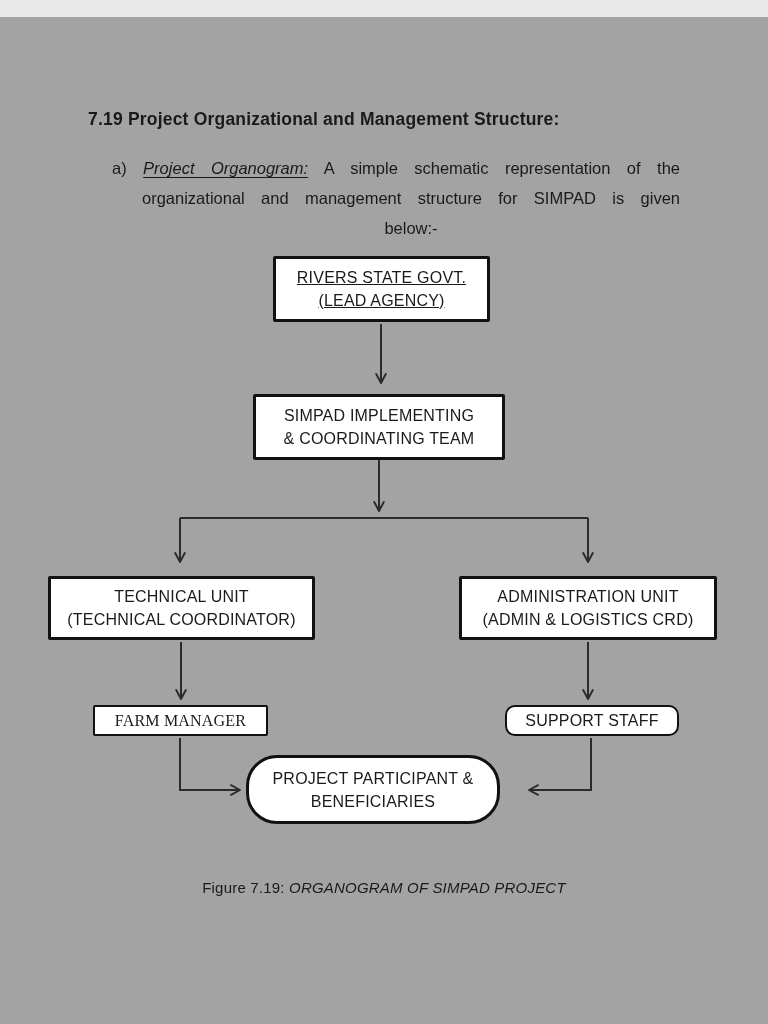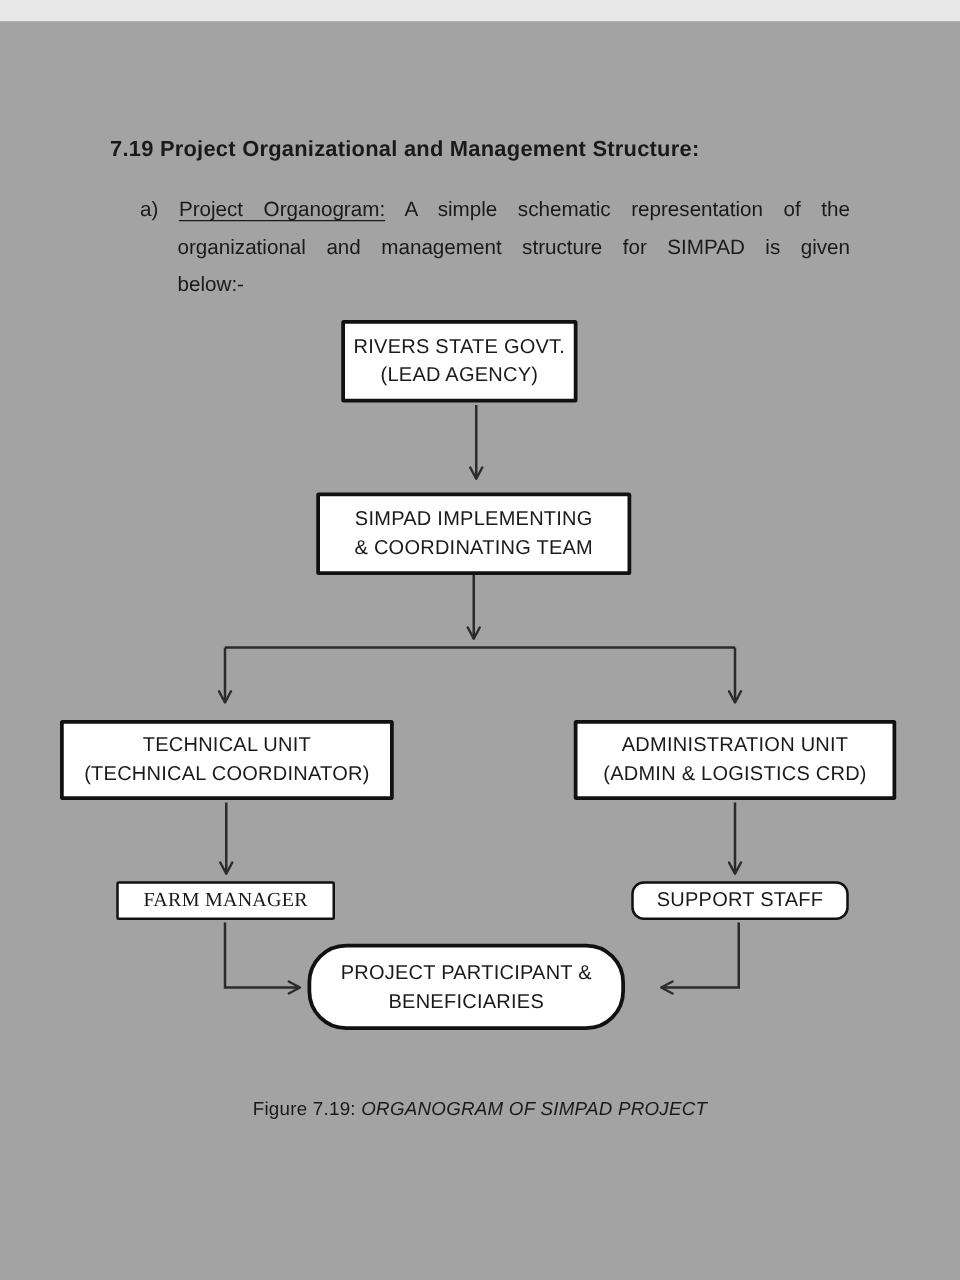--- a/index.html
+++ b/index.html
@@ -35,22 +35,22 @@
     top: 136px;
     width: 568px;
     font-size: 16.5px;
     line-height: 30px;
   }
   .intro .jline {
     text-align: justify;
     text-align-last: justify;
   }
   .intro .indent { padding-left: 30px; box-sizing: border-box; }
-  .intro .lline { text-align: left; }
-  .intro .u { text-decoration: underline; text-underline-offset: 3px; }
+  .intro .lline { text-align: center; }
+  .intro .u { text-decoration: underline; text-underline-offset: 3px; font-style: italic; }
 
   
   .connectors {
     position: absolute;
     left: 0; top: 0;
     width: 768px; height: 1024px;
     pointer-events: none;
   }
   .node {
     position: absolute;
@@ -64,21 +64,21 @@
     justify-content: center;
     text-align: center;
     font-size: 16px;
     font-weight: 500;
     line-height: 23px;
     letter-spacing: 0.2px;
     white-space: nowrap;
   }
   .node.small { border-width: 2.5px; line-height: 20px; }
 
-  #node-lead        { left: 273px; top: 239px; width: 189px; height: 66px; }
+  #node-lead        { left: 273px; top: 239px; width: 217px; height: 66px; text-decoration: underline; }
   #node-team        { left: 253px; top: 377px; width: 252px; height: 66px; }
   #node-technical   { left:  48px; top: 559px; width: 267px; height: 64px; }
   #node-admin       { left: 459px; top: 559px; width: 258px; height: 64px; }
   #node-farm        { left:  93px; top: 688px; width: 175px; height: 31px; font-family: Liberation Serif, serif; }
   #node-support     { left: 505px; top: 688px; width: 174px; height: 31px; border-radius: 10px; }
   #node-participant { left: 246px; top: 738px; width: 254px; height: 69px; border-width: 3.5px; border-radius: 31px; }
 
   
   .caption {
     position: absolute;

